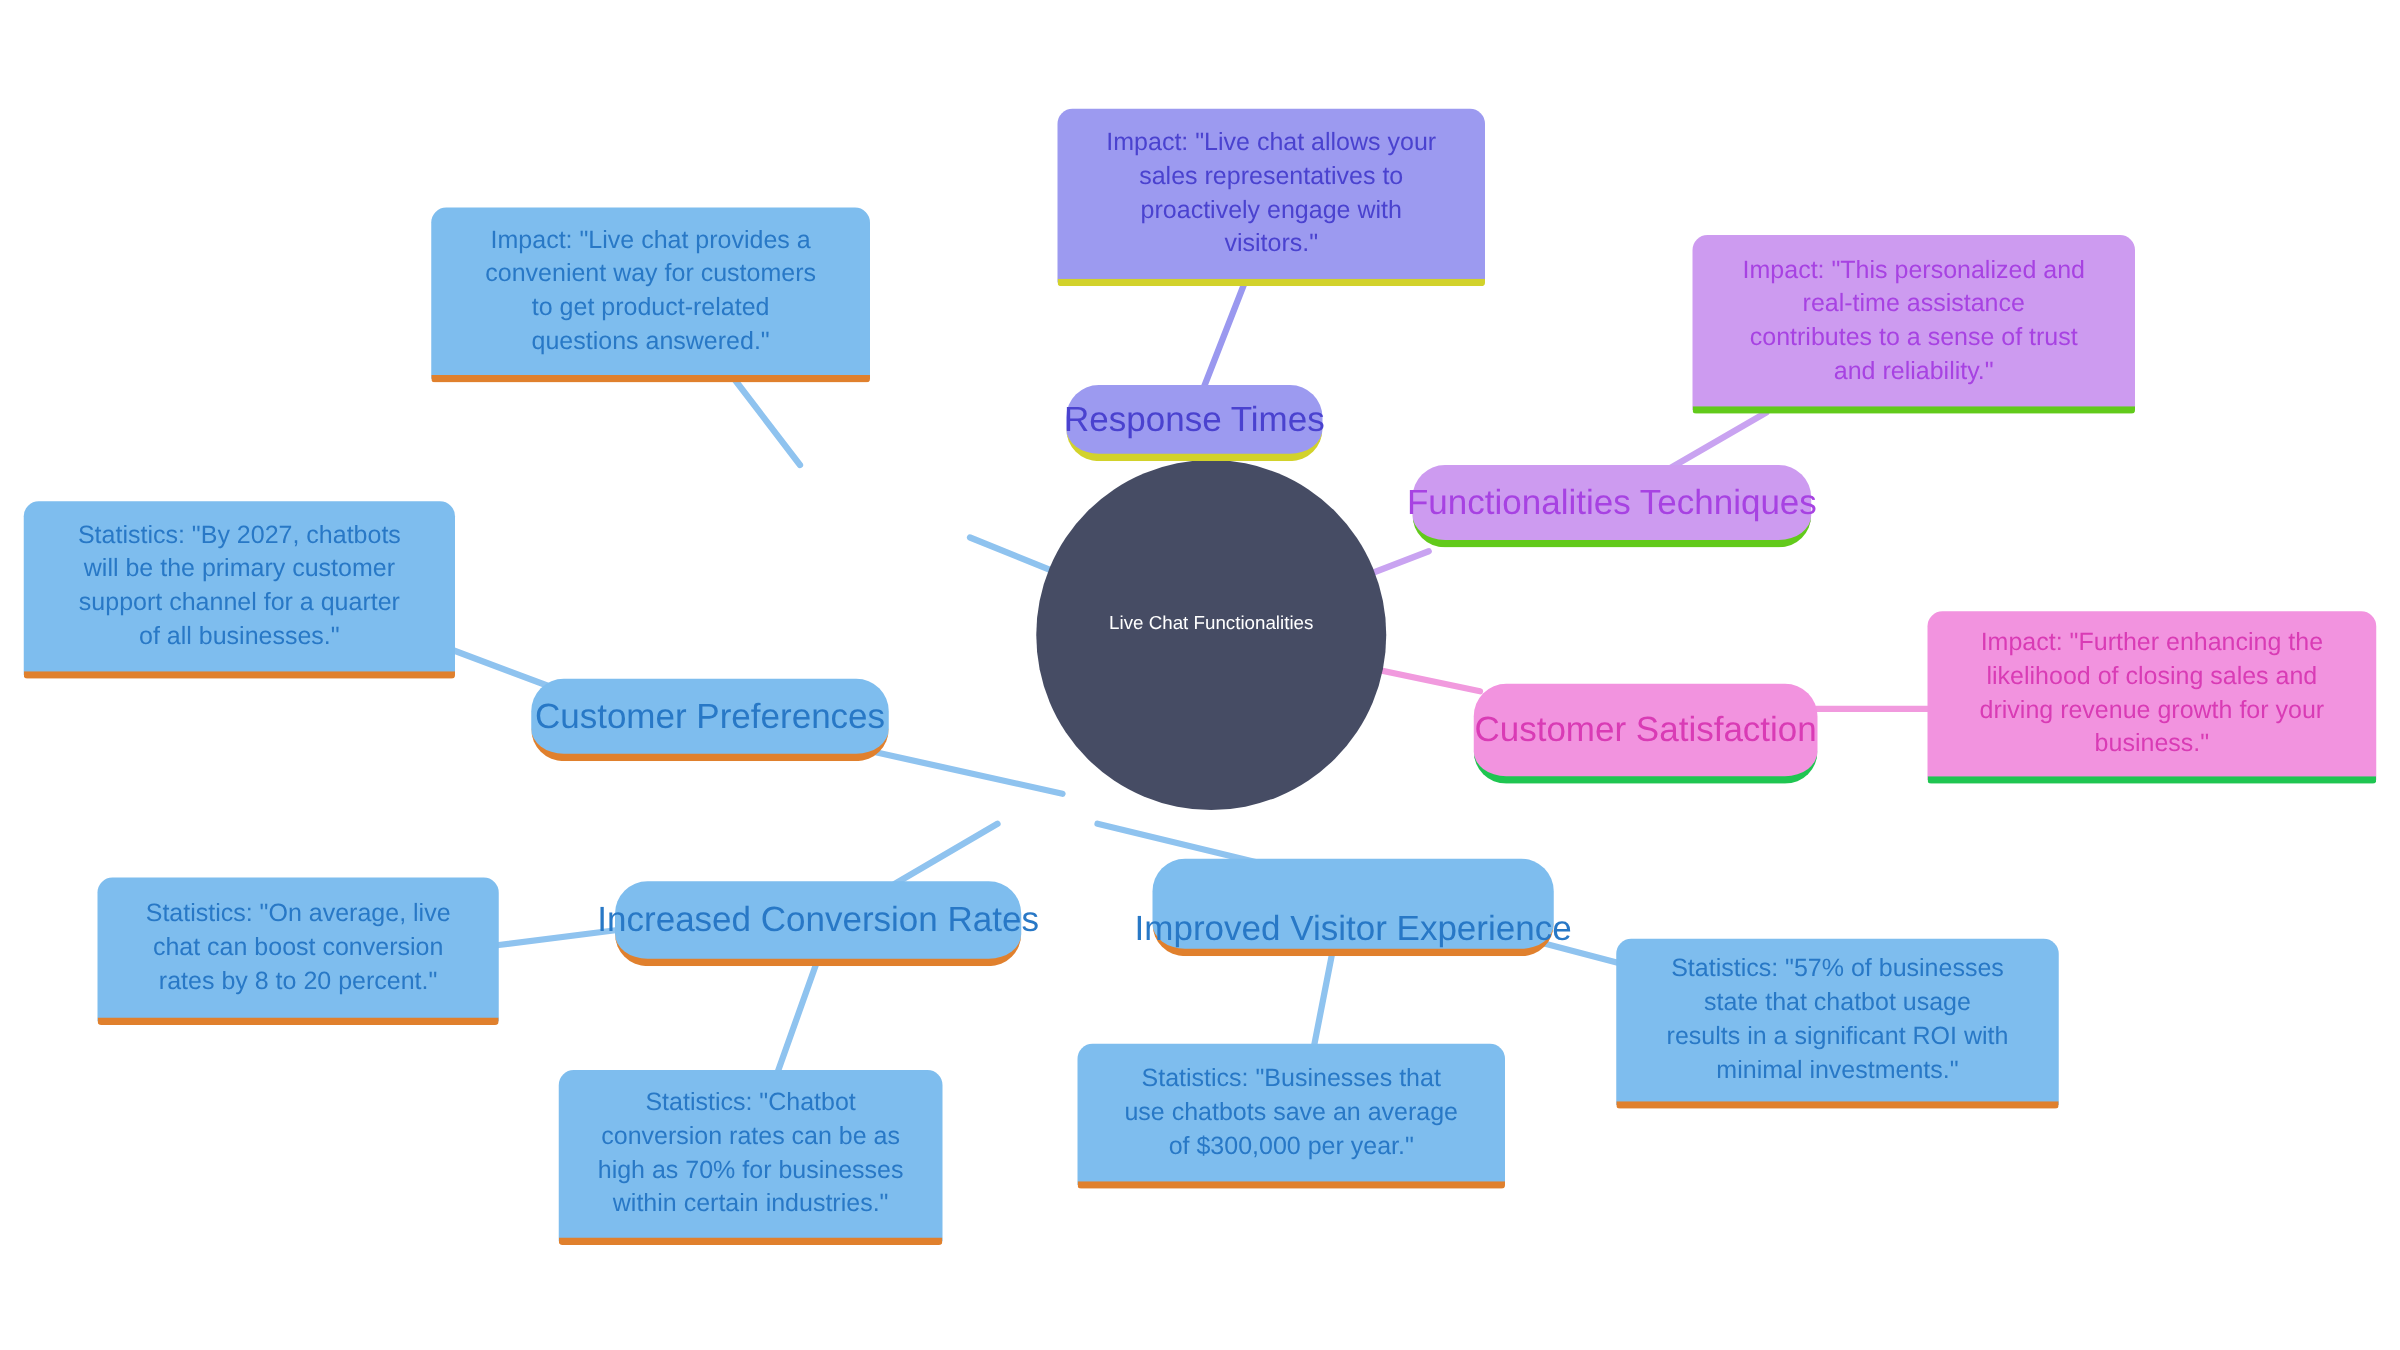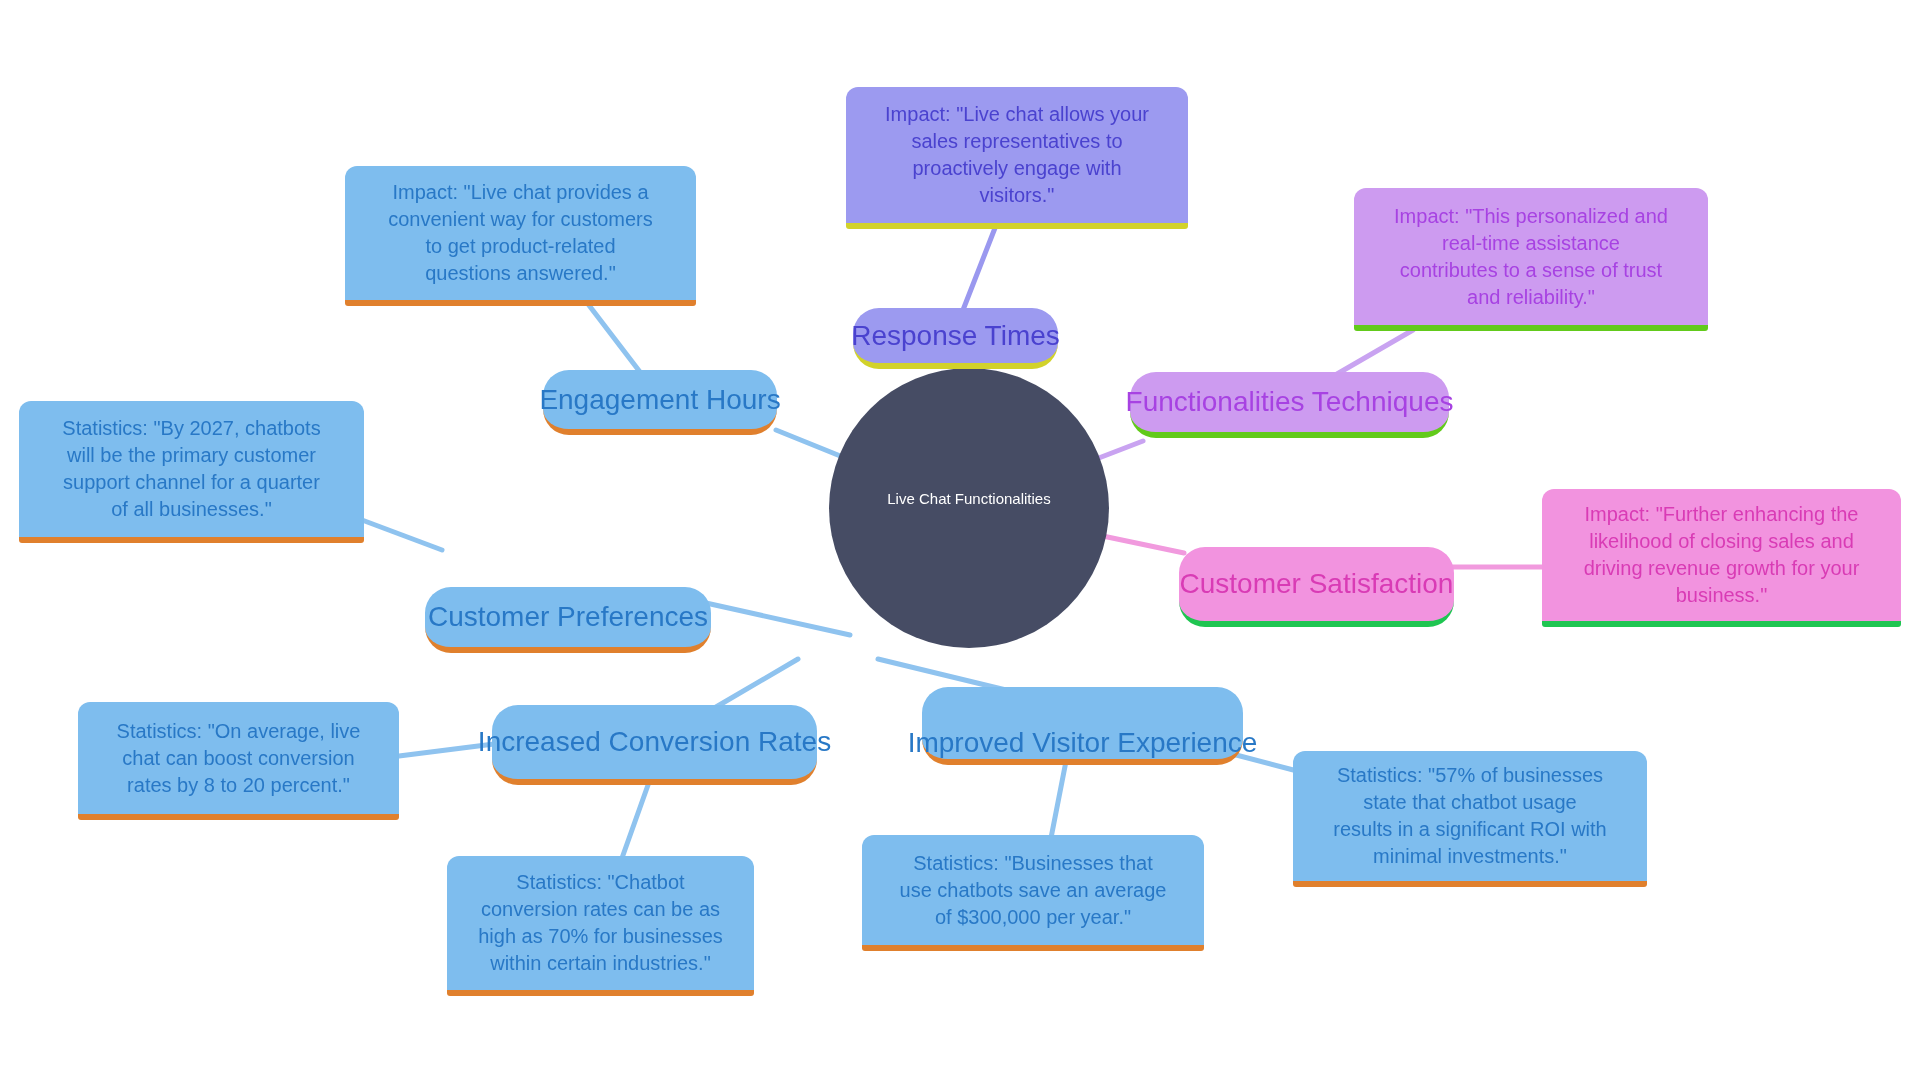--- a/index.html
+++ b/index.html
@@ -36,27 +36,27 @@
   .v-blue{background:#7EBDEE;color:#2878C6;border-bottom-color:#E0802D;}
   .v-purple{background:#9C9AF0;color:#4A42CF;border-bottom-color:#D2D22B;}
   .v-violet{background:#CD9BF0;color:#A742E2;border-bottom-color:#62CA1B;}
   .v-pink{background:#F293DF;color:#D93BB5;border-bottom-color:#1FC551;}
 
   #n-rt-impact{left:846px;top:87px;width:342px;height:142px;}
   #n-rt{left:853px;top:308px;width:205px;height:61px;}
   #n-eh-impact{left:345px;top:166px;width:351px;height:140px;}
   #n-eh{left:543px;top:370px;width:234px;height:65px;}
   #n-cp-stat{left:19px;top:401px;width:345px;height:142px;}
-  #n-cp{left:425px;top:543px;width:286px;height:66px;margin-top:44px;}
+  #n-cp{left:425px;top:543px;width:286px;height:66px;}
   #n-benefits{left:789px;top:595px;width:125px;height:67px;}
   #n-pt-impact{left:1354px;top:188px;width:354px;height:143px;}
   #n-pt{left:1130px;top:372px;width:319px;height:66px;}
   #n-cs{left:1179px;top:547px;width:275px;height:80px;}
   #n-cs-impact{left:1542px;top:489px;width:359px;height:138px;}
-  #n-icr{left:492px;top:705px;width:325px;height:80px;}
+  #n-icr{left:492px;top:705px;width:325px;height:68px;}
   #n-icr-stat1{left:78px;top:702px;width:321px;height:118px;}
   #n-icr-stat2{left:447px;top:856px;width:307px;height:140px;}
   #n-ive{left:922px;top:687px;width:321px;height:78px;align-items:flex-end;}
   #n-ive-stat1{left:862px;top:835px;width:342px;height:116px;}
   #n-ive-stat2{left:1293px;top:751px;width:354px;height:136px;}
 </style>
 </head>
 <body>
 
 <div id="stage">
@@ -94,23 +94,20 @@
     <span class="txt">Response Times</span>
   </div>
 
   <div class="node stat v-blue" id="n-eh-impact">
     <span class="txt">Impact: "Live chat provides a
 convenient way for customers
 to get product-related
 questions answered."</span>
   </div>
 
-  <div class="node label v-blue" id="n-eh">
-    <span class="txt">Engagement Hours</span>
-  </div>
 
   <div class="node stat v-blue" id="n-cp-stat">
     <span class="txt">Statistics: "By 2027, chatbots
 will be the primary customer
 support channel for a quarter
 of all businesses."</span>
   </div>
 
   <div class="node label v-blue" id="n-cp">
     <span class="txt">Customer Preferences</span>

